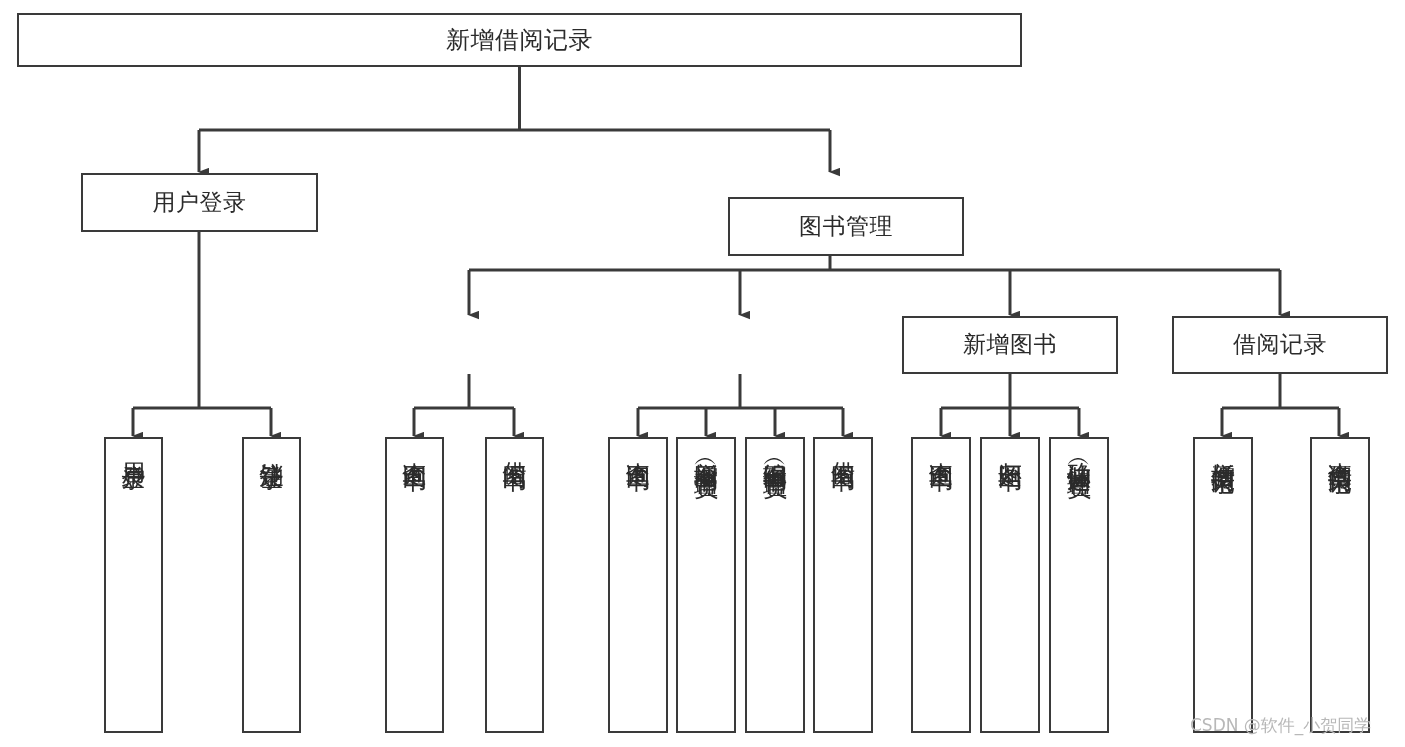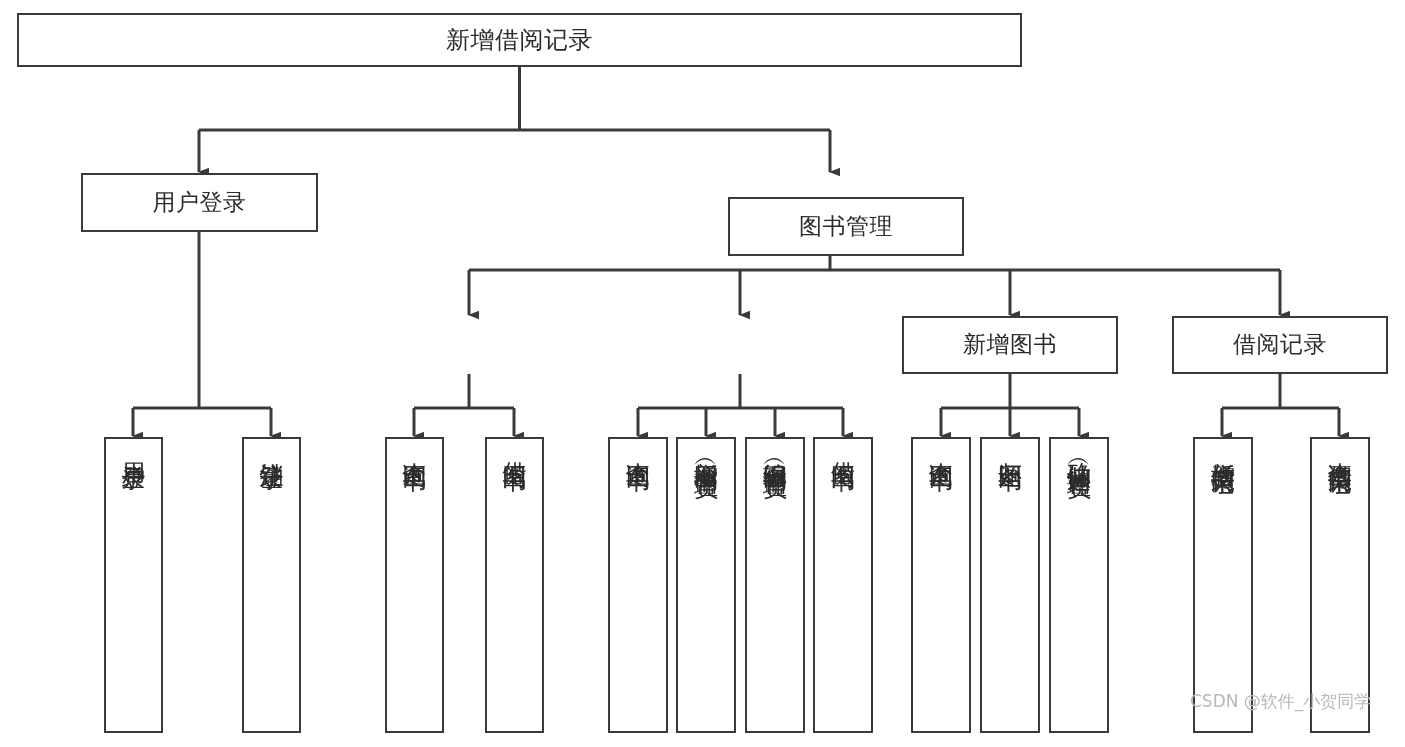--- a/index.html
+++ b/index.html
@@ -184,15 +184,15 @@
     <span class="node-label">确认归还（管理员）</span>
   </div>
 
   <div class="node-box vertical" style="left:1193px; top:437px; width:60px; height:296px;">
     <span class="node-label">新增借阅记录</span>
   </div>
   <div class="node-box vertical" style="left:1310px; top:437px; width:60px; height:296px;">
     <span class="node-label">查询借阅记录</span>
   </div>
 
-  <div class="watermark" style="left:1190px; top:690px;">CSDN @软件_小贺同学</div>
+  <div class="watermark" style="left:1190px; top:714px;">CSDN @软件_小贺同学</div>
 
 </div>
 
 </body></html>

